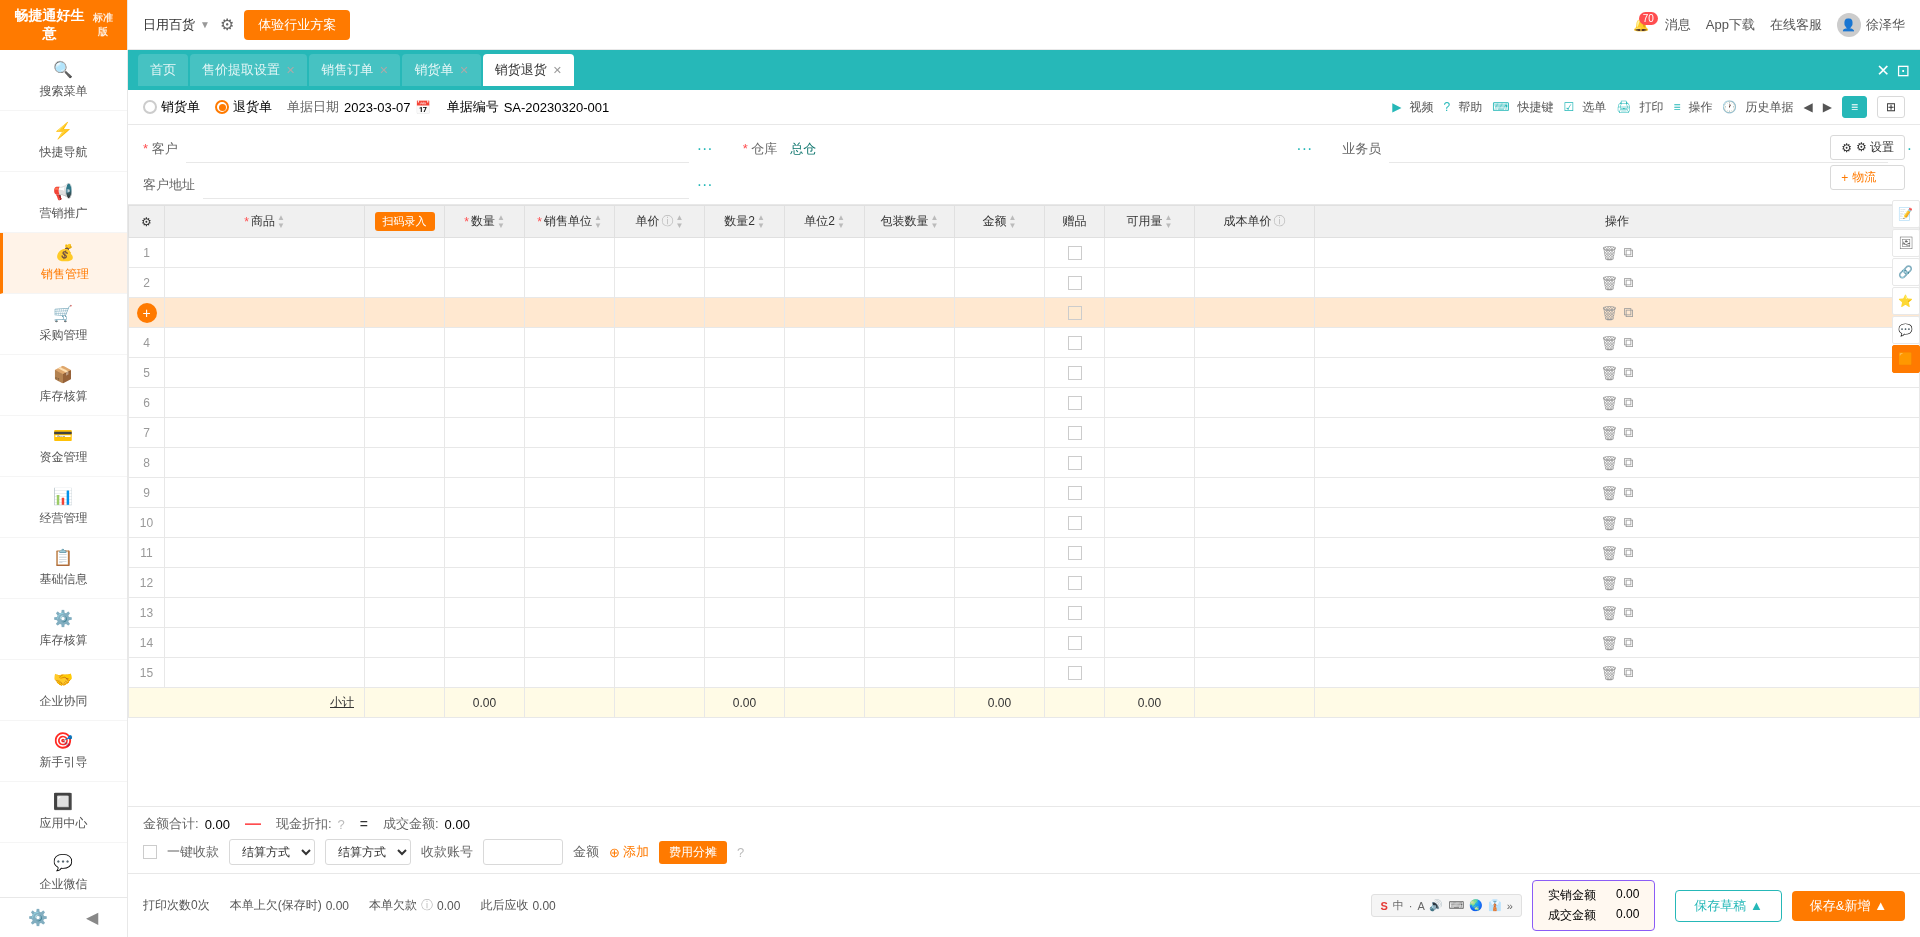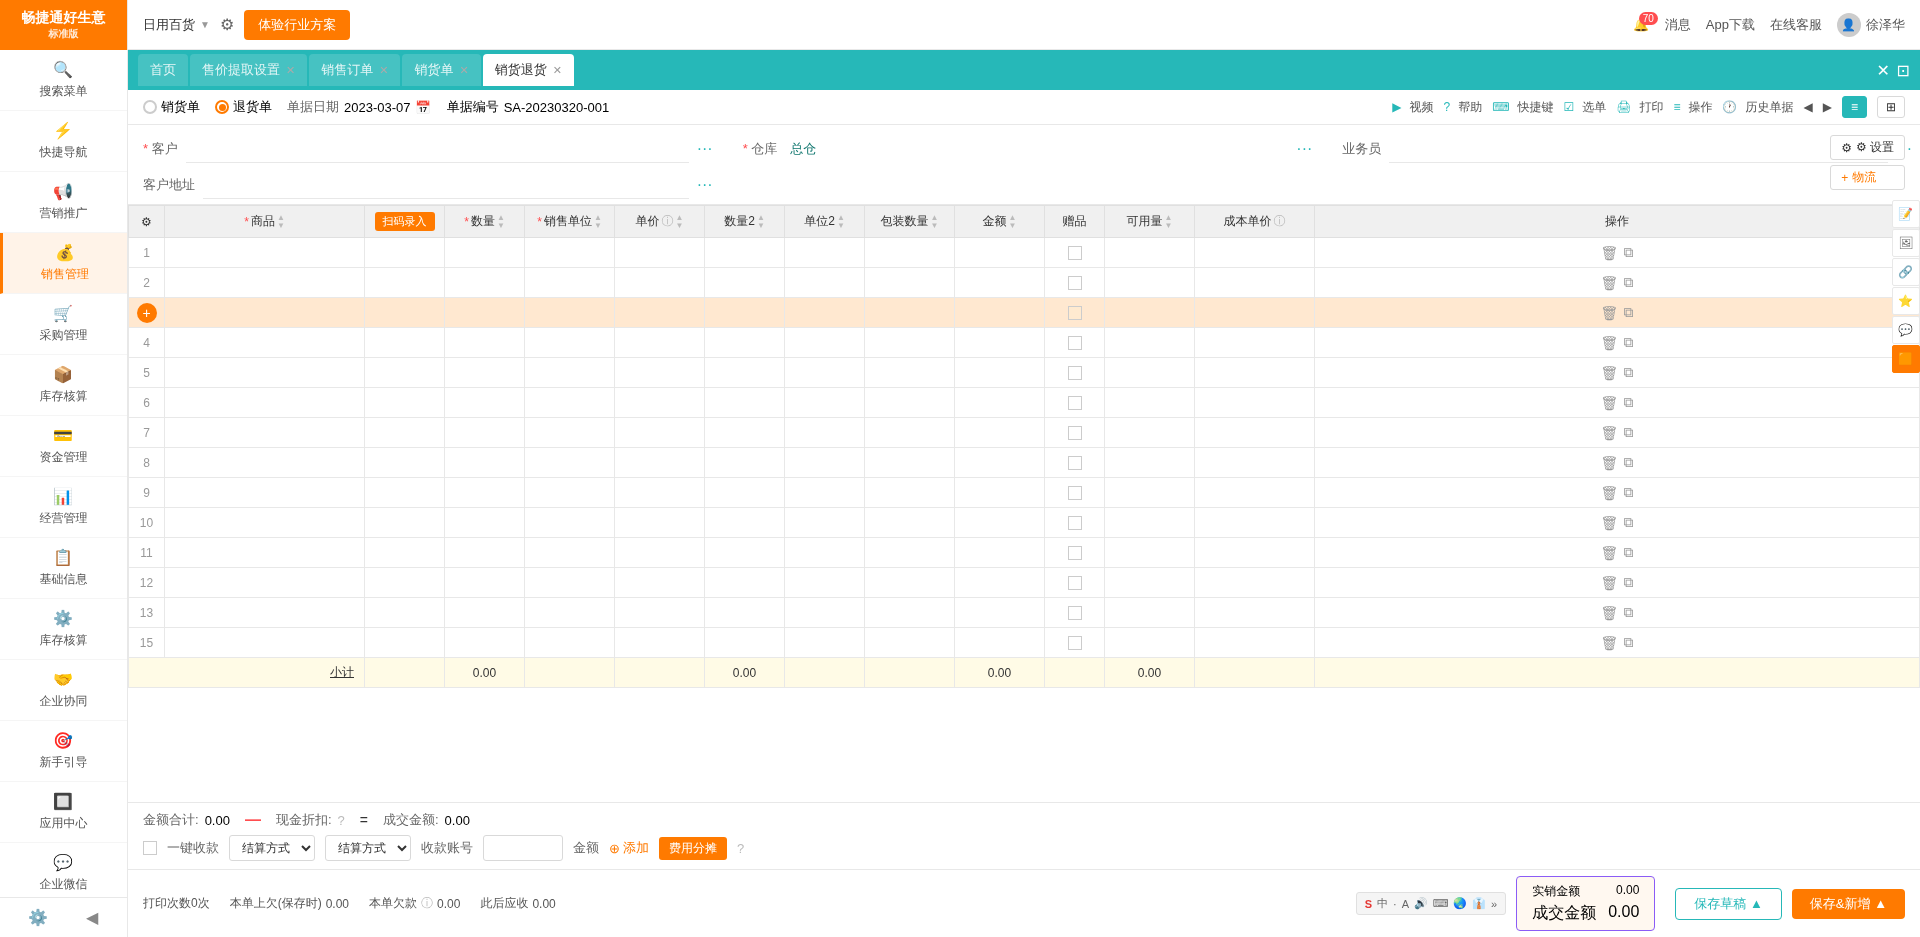--- a/index.html
+++ b/index.html
@@ -6,21 +6,21 @@
     body { font-family: 'Microsoft YaHei', '微软雅黑', sans-serif; font-size: 12px; background: #f0f2f5; width: 1920px; min-height: 937px; overflow: hidden; }
 
     
     .sidebar {
       position: fixed; left: 0; top: 0; width: 128px; height: 937px;
       background: #fff; border-right: 1px solid #e8e8e8;
       display: flex; flex-direction: column;
     }
     .sidebar-logo {
       background: #ff7a00; padding: 10px; text-align: center; color: #fff;
-      font-size: 13px; font-weight: bold; height: 50px; display: flex; align-items: center; justify-content: center; flex-direction: column;
+      font-size: 13px; font-weight: bold; height: 50px; display: flex; align-items: center; justify-content: center; flex-direction: row;
     }
     .sidebar-logo .logo-main { font-size: 14px; }
     .sidebar-logo .logo-sub { font-size: 10px; color: rgba(255,255,255,0.85); }
     .sidebar-menu { flex: 1; overflow-y: auto; }
     .sidebar-item {
       display: flex; flex-direction: column; align-items: center; justify-content: center;
       padding: 10px 5px; cursor: pointer; color: #555; font-size: 12px; gap: 4px;
       border-bottom: 1px solid #f5f5f5;
     }
     .sidebar-item.active { background: #fff3e8; color: #ff7a00; border-left: 3px solid #ff7a00; }
@@ -791,20 +791,41 @@
               <td></td>
               <td></td>
               <td>
                 <div class="col-actions">
                   <span class="action-icon">🗑</span>
                   <span class="action-icon">⧉</span>
                 </div>
               </td>
             </tr>
           <tr>
+              <td class="row-num">14</td>
+              <td></td>
+              <td></td>
+              <td></td>
+              <td></td>
+              <td></td>
+              <td></td>
+              <td></td>
+              <td></td>
+              <td></td>
+              <td><span class="table-checkbox"></span></td>
+              <td></td>
+              <td></td>
+              <td>
+                <div class="col-actions">
+                  <span class="action-icon">🗑</span>
+                  <span class="action-icon">⧉</span>
+                </div>
+              </td>
+            </tr>
+          <tr>
               <td class="row-num">15</td>
               <td></td>
               <td></td>
               <td></td>
               <td></td>
               <td></td>
               <td></td>
               <td></td>
               <td></td>
               <td></td>
@@ -909,21 +930,21 @@
           <span style="font-size:11px; color:#666;">🌏</span>
           <span style="font-size:11px; color:#666;">👔</span>
           <span style="font-size:11px; color:#666;">»</span>
         </div>
         <div style="display:flex; align-items:center; gap:8px; margin-right:10px; background:#fff8f0; border:1px solid #8b5cf6; border-radius:4px; padding:6px 15px;">
           <div style="display:flex; flex-direction:column; gap:3px;">
             <div style="display:flex; justify-content:space-between; gap:20px; font-size:12px;">
               <span>实销金额</span>
               <span style="font-weight:500;">0.00</span>
             </div>
-            <div style="display:flex; justify-content:space-between; gap:12px; font-size:16px;">
+            <div style="display:flex; justify-content:space-between; gap:20px; font-size:12px;">
               <span>成交金额</span>
               <span style="font-weight:500;">0.00</span>
             </div>
           </div>
         </div>
         <button class="save-draft-btn">
           <span>保存草稿</span>
           <span> ▲</span>
         </button>
         <button class="save-new-btn">

